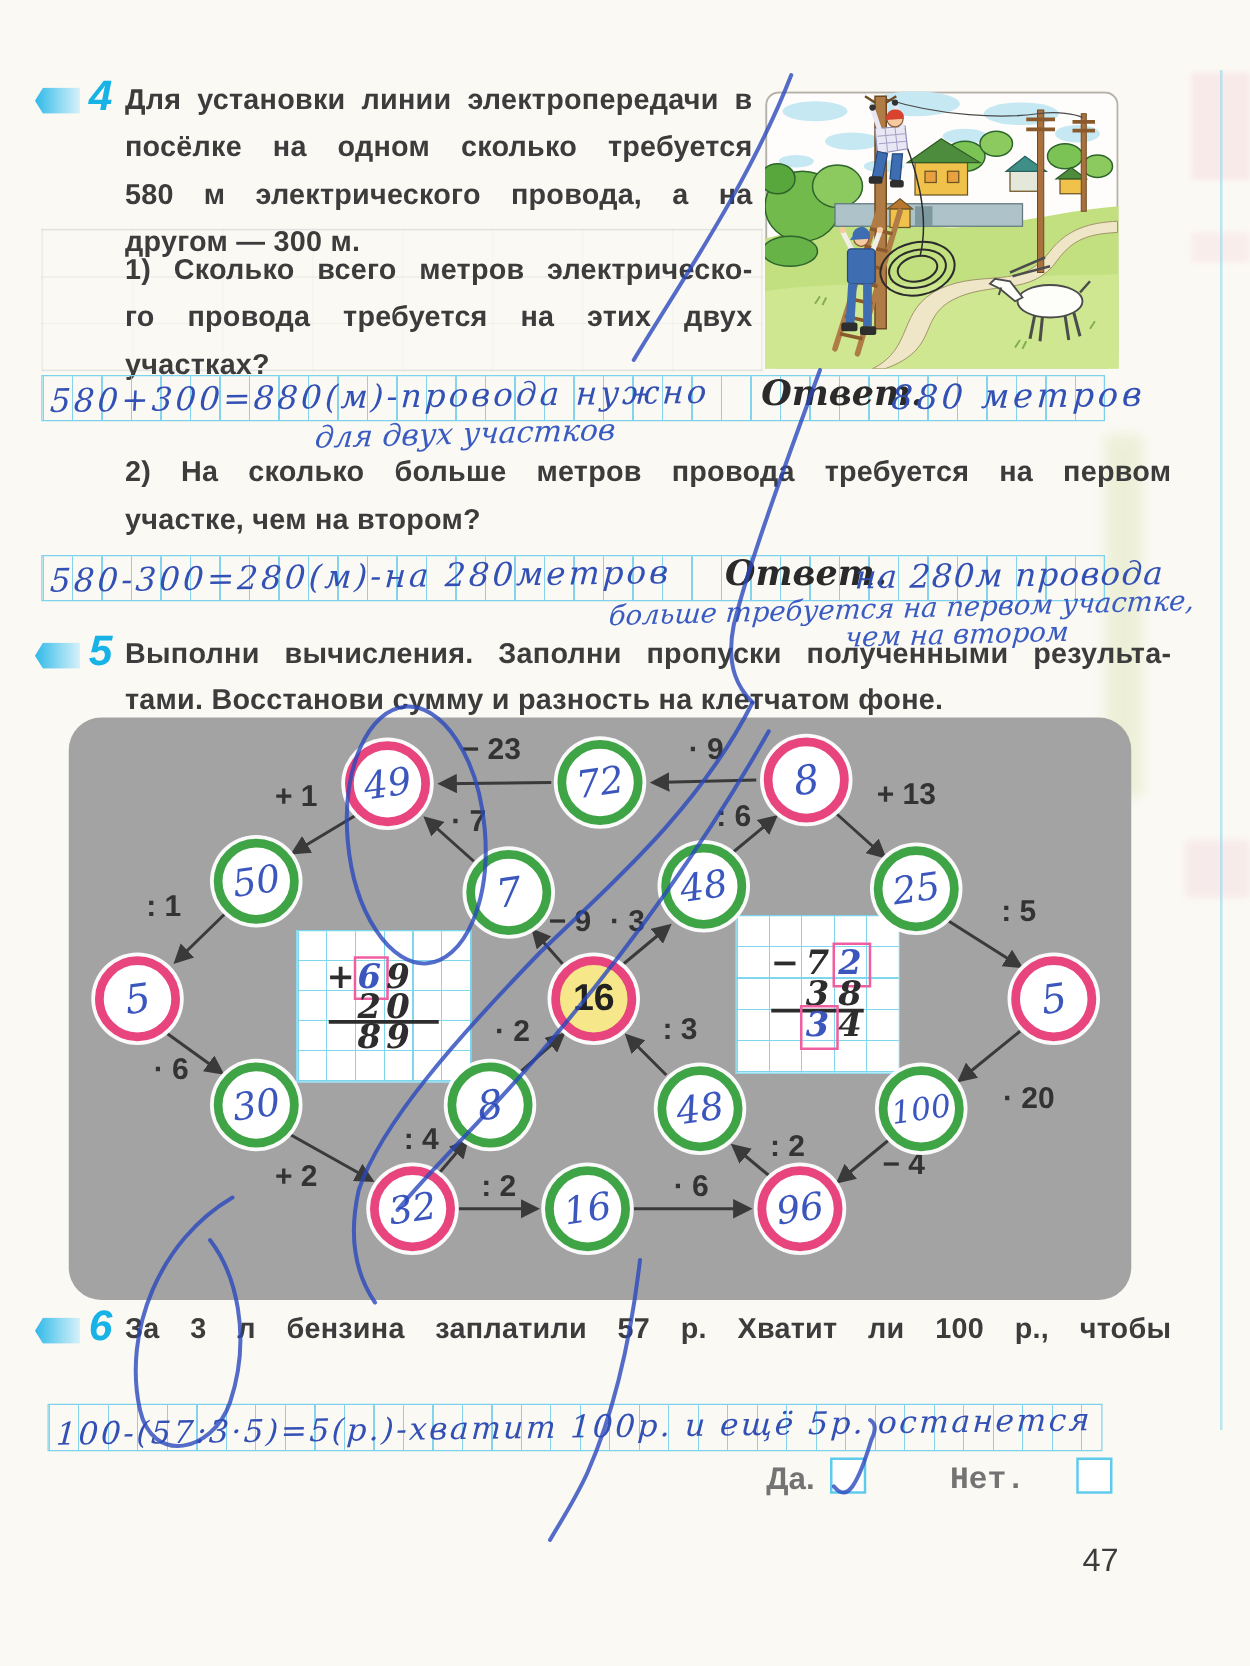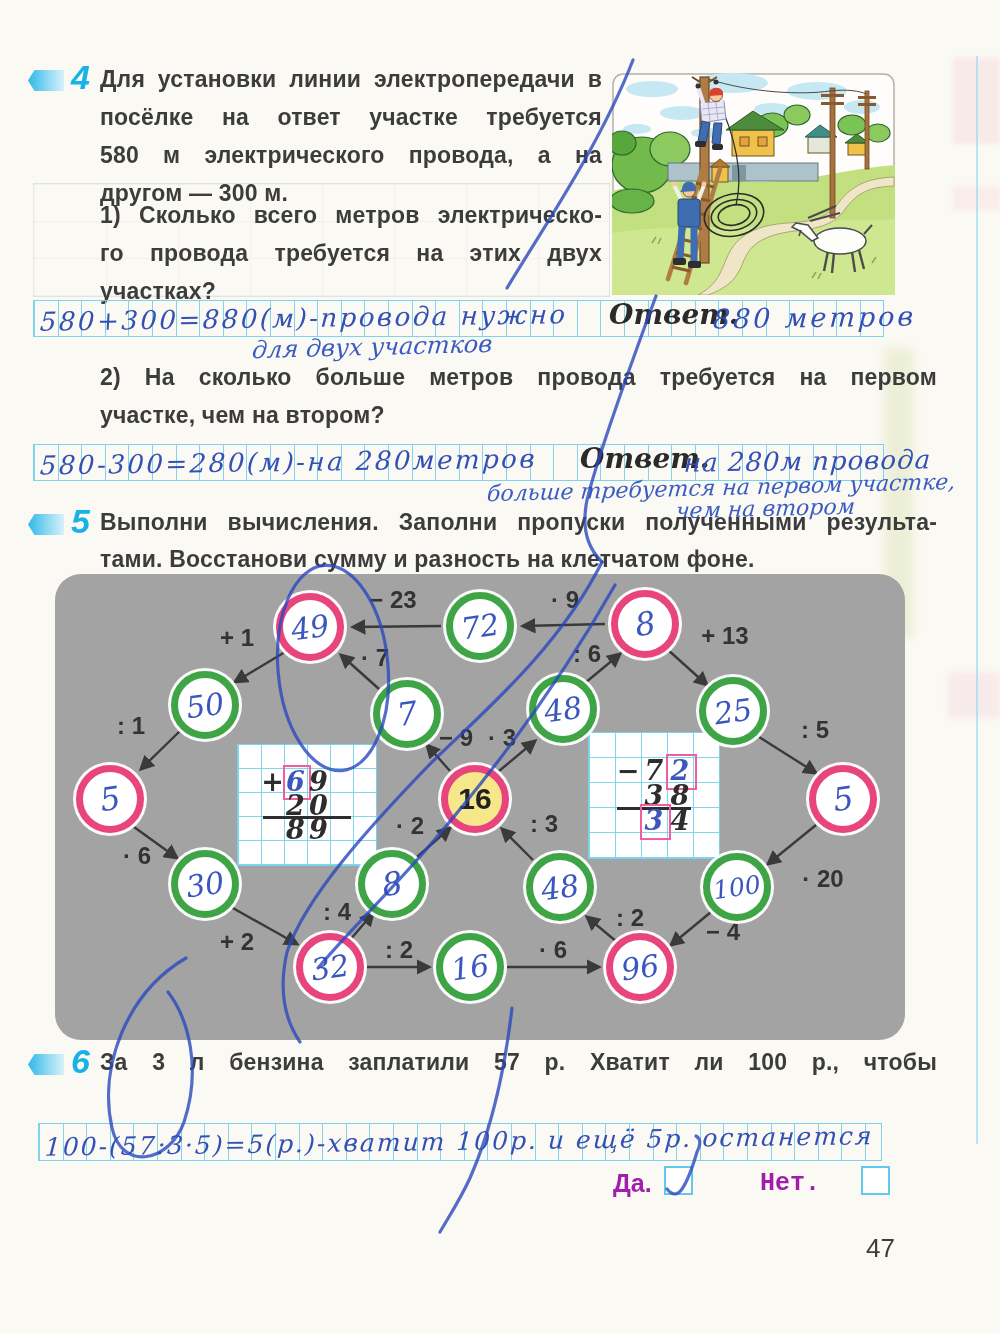--- a/index.html
+++ b/index.html
@@ -36,21 +36,21 @@
   .nv.print{color:#222;font-weight:bold;font-family:"Liberation Sans",sans-serif;}
   .ggrid{position:absolute;background-color:#fff;border:1px solid #78d4ec;}
   .gdigit{position:absolute;display:flex;align-items:center;justify-content:center;font-size:27px;
           font-family:"DejaVu Serif",serif;font-style:italic;font-weight:600;line-height:1;}
   .gdigit.print{color:#2d2d2d;}
   .gdigit.hand{color:#3b57bd;}
   .gsum{position:absolute;height:2.5px;background:#2d2d2d;}
   .pinkbox{position:absolute;border:2.5px solid #ef5f9f;}
   
   .chk{position:absolute;width:25px;height:25px;border:2.5px solid #5fcbec;background:#fff;}
-  .yn{position:absolute;font-size:25px;font-weight:600;color:#a21caf;}
+  .yn{position:absolute;font-size:25px;font-weight:600;color:#737373;}
   .pagenum{position:absolute;font-size:26px;color:#3c3c3c;}
   
   .ghost{position:absolute;pointer-events:none;}
   #pen-svg{position:absolute;left:0;top:0;pointer-events:none;}
   .illus{position:absolute;left:612px;top:73px;width:283px;height:222px;}
 </style>
 </head>
 <body>
 
 <div class="page">
@@ -63,21 +63,21 @@
   <div class="ghost" style="left:948px;top:672px;width:52px;height:46px;background:#eec6d2;opacity:.28;filter:blur(3px);"></div>
   <div class="ghost" style="left:884px;top:348px;width:30px;height:290px;background:#dce4b4;opacity:.45;filter:blur(5px);"></div>
   <div class="ghost" style="left:976px;top:56px;width:2px;height:1088px;background:#8fd9ef;opacity:.6;"></div>
 
   <div class="marker" style="left:28px;top:64px;">
     <span class="mbar"></span>
     <span class="mnum">4</span>
   </div>
   <div class="ptext" style="left:100px;top:60px;width:502px;">
     <div class="jline">Для установки линии электропередачи в</div>
-    <div class="jline">посёлке на ответ участке требуется</div>
+    <div class="jline">посёлке на одном сколько требуется</div>
     <div class="jline">580 м электрического провода, а на</div>
     <div class="lline">другом — 300 м.</div>
   </div>
   <div class="ptext" style="left:100px;top:196px;width:502px;">
     <div class="jline">1) Сколько всего метров электрическо-</div>
     <div class="jline">го провода требуется на этих двух</div>
     <div class="lline">участках?</div>
   </div>
 
   <svg class="illus" viewBox="0 0 283 222">

